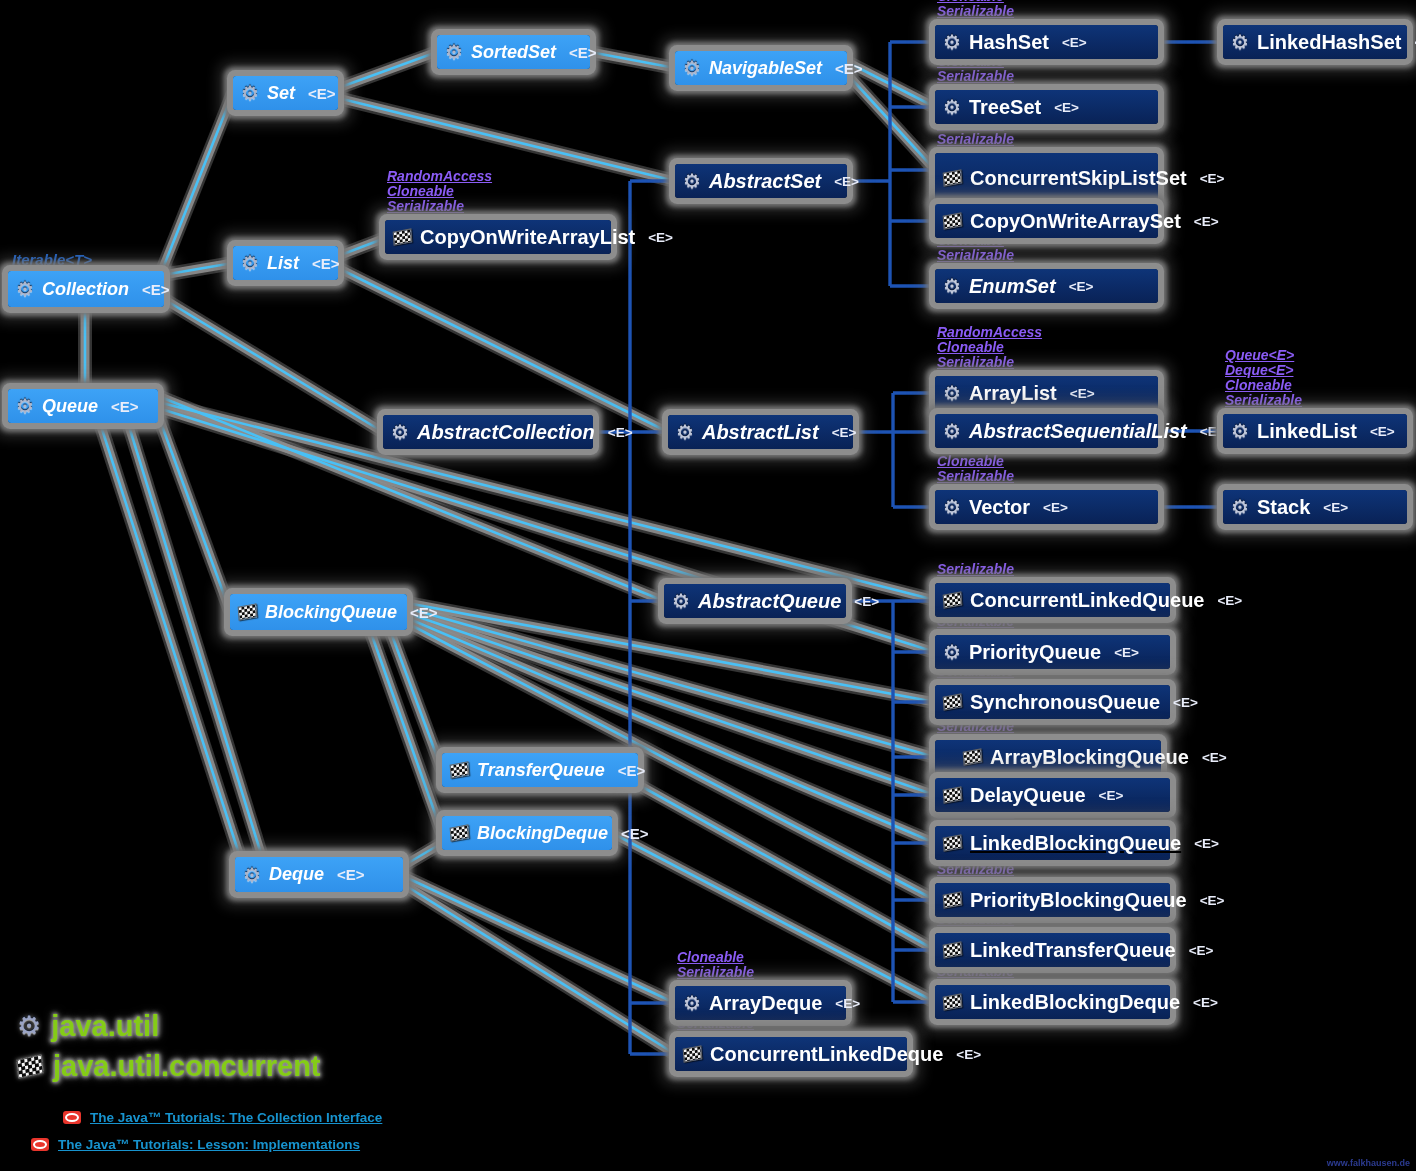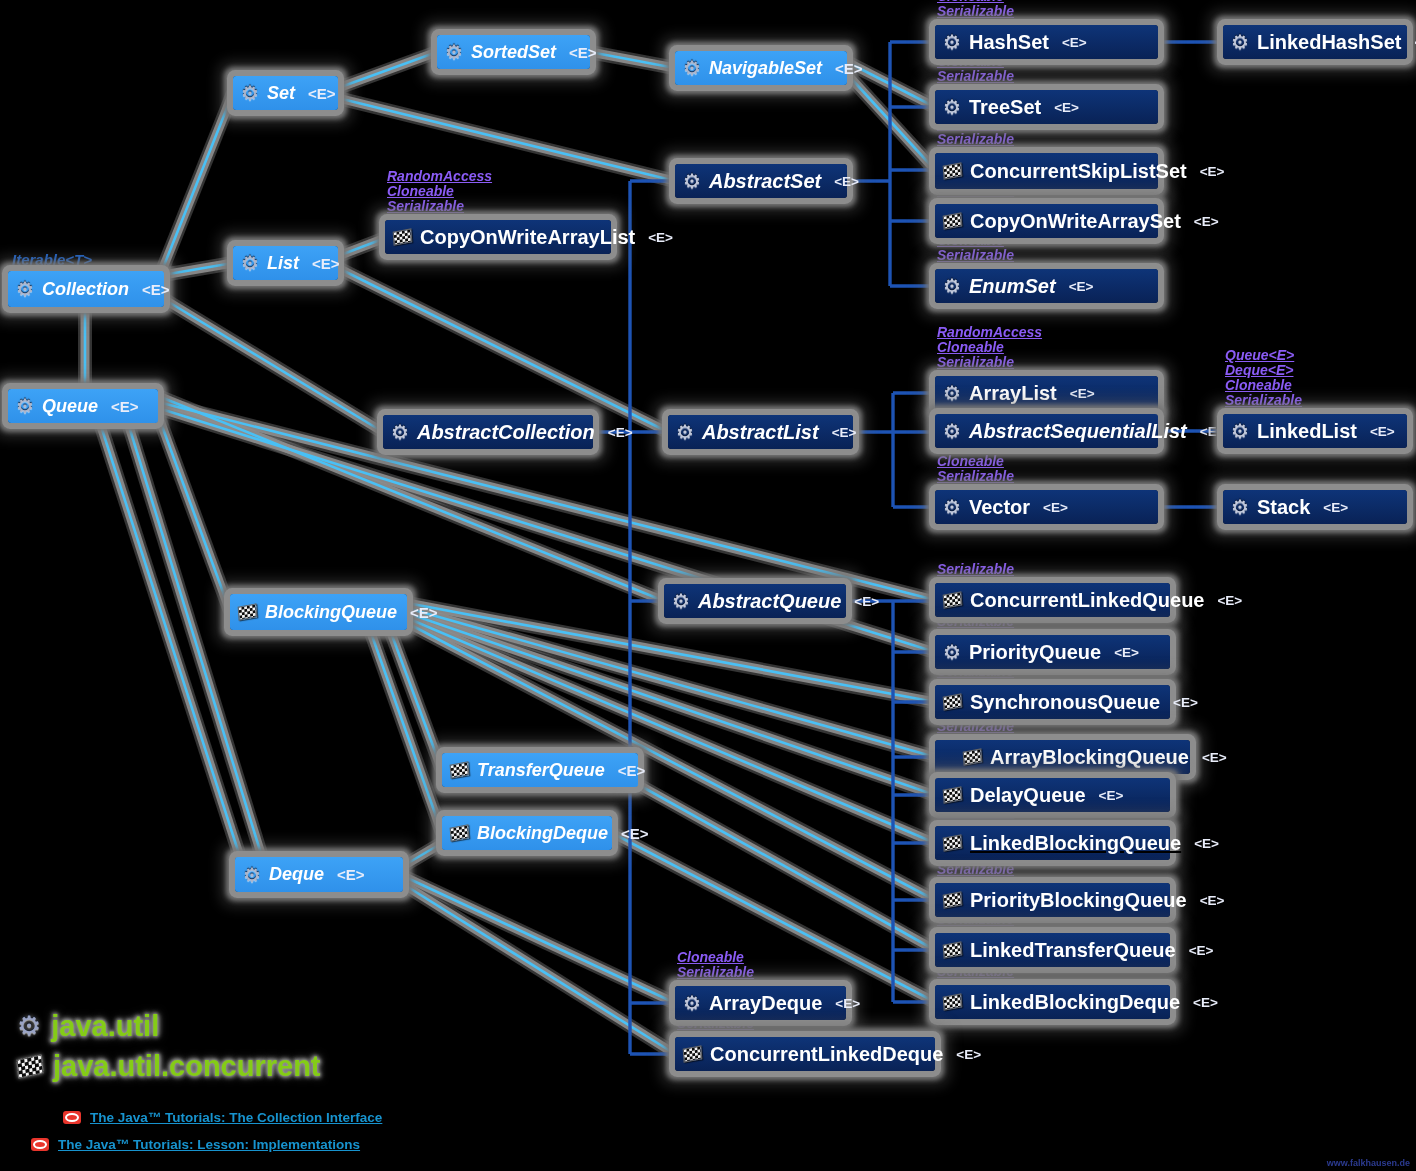--- a/index.html
+++ b/index.html
@@ -263,21 +263,21 @@
     </div>
     <div class="node cls" style="left: 935px; top: 90px; width: 223px; height: 34px;">
       <span class="gear">⚙</span>
       <span class="lbl">TreeSet</span>
       <span class="gen">&lt;E&gt;</span>
     </div>
     <div class="hdrs" style="left: 937px; top: 54px;">
       <span class="hdr">Cloneable</span>
       <span class="hdr">Serializable</span>
     </div>
-    <div class="node cls" style="left: 935px; top: 153px; width: 223px; height: 36px;">
+    <div class="node cls" style="left: 935px; top: 153px; width: 223px; height: 50px;">
       <span class="flag"></span>
       <span class="lbl">ConcurrentSkipListSet</span>
       <span class="gen">&lt;E&gt;</span>
     </div>
     <div class="hdrs" style="left: 937px; top: 117px;">
       <span class="hdr">Cloneable</span>
       <span class="hdr">Serializable</span>
     </div>
     <div class="node cls" style="left: 935px; top: 204px; width: 223px; height: 34px;">
       <span class="flag"></span>
@@ -384,21 +384,21 @@
       <span class="hdr">Serializable</span>
     </div>
     <div class="node cls" style="left: 935px; top: 685px; width: 235px; height: 34px;">
       <span class="flag"></span>
       <span class="lbl">SynchronousQueue</span>
       <span class="gen">&lt;E&gt;</span>
     </div>
     <div class="hdrs" style="left: 937px; top: 664px;">
       <span class="hdr">Serializable</span>
     </div>
-    <div class="node cls" style="left: 935px; top: 740px; width: 255px; height: 34px; padding-left: 28px;">
+    <div class="node cls" style="left: 935px; top: 740px; width: 226px; height: 34px; padding-left: 28px;">
       <span class="flag"></span>
       <span class="lbl">ArrayBlockingQueue</span>
       <span class="gen">&lt;E&gt;</span>
     </div>
     <div class="hdrs" style="left: 937px; top: 719px;">
       <span class="hdr">Serializable</span>
     </div>
     <div class="node cls" style="left: 935px; top: 778px; width: 235px; height: 34px;">
       <span class="flag"></span>
       <span class="lbl">DelayQueue</span>
@@ -438,21 +438,21 @@
     </div>
     <div class="node cls" style="left: 675px; top: 986px; width: 171px; height: 34px;">
       <span class="gear">⚙</span>
       <span class="lbl">ArrayDeque</span>
       <span class="gen">&lt;E&gt;</span>
     </div>
     <div class="hdrs" style="left: 677px; top: 950px;">
       <span class="hdr">Cloneable</span>
       <span class="hdr">Serializable</span>
     </div>
-    <div class="node cls" style="left: 675px; top: 1037px; width: 260px; height: 34px;">
+    <div class="node cls" style="left: 675px; top: 1037px; width: 232px; height: 34px;">
       <span class="flag"></span>
       <span class="lbl">ConcurrentLinkedDeque</span>
       <span class="gen">&lt;E&gt;</span>
     </div>
     <div class="hdrs" style="left: 677px; top: 1016px;">
       <span class="hdr">Serializable</span>
     </div>
   </div>
 
 </body></html>

